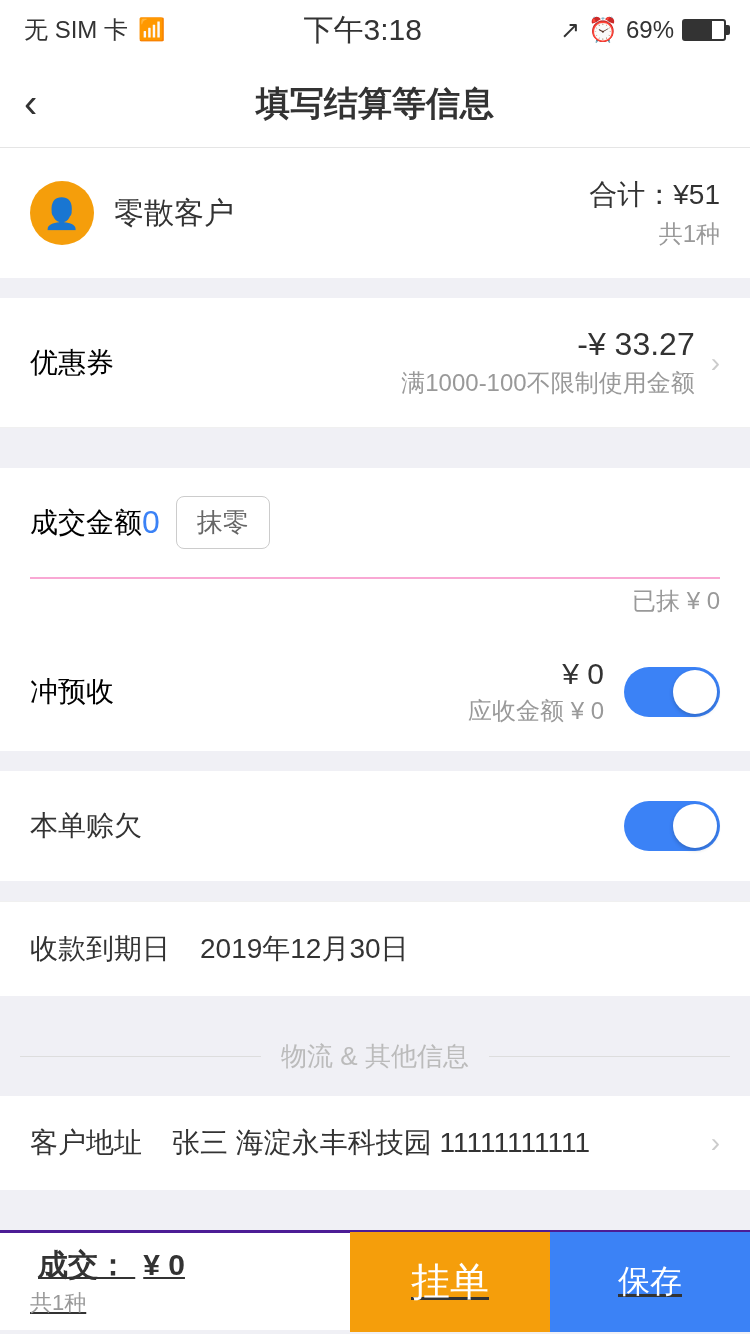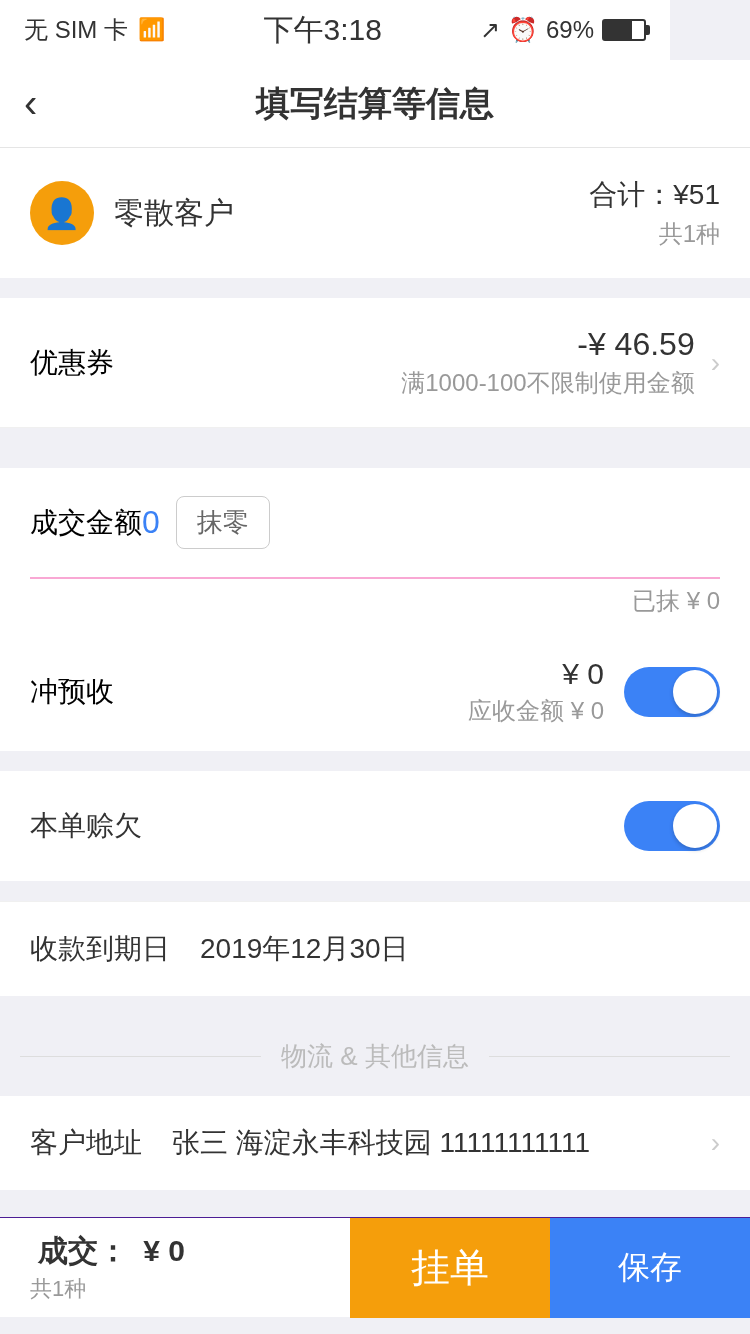--- a/index.html
+++ b/index.html
@@ -9,21 +9,21 @@
       min-height: 1334px;
       font-family: -apple-system, "PingFang SC", "Helvetica Neue", sans-serif;
       background: #f0f0f5;
       font-size: 28px;
       color: #333;
       position: relative;
     }
 
     
     .status-bar {
-      width: 670px;
+      width: 750px;
       height: 60px;
       background: #fff;
       display: flex;
       align-items: center;
       justify-content: space-between;
       padding: 0 24px;
       font-size: 24px;
       color: #333;
     }
     .status-left { display: flex; align-items: center; gap: 10px; }
@@ -226,27 +226,28 @@
       justify-content: space-between;
       margin-top: 0;
     }
     .address-label { font-size: 28px; color: #333; flex-shrink: 0; }
     .address-value { font-size: 28px; color: #333; margin-left: 30px; flex: 1; }
     .address-chevron { font-size: 28px; color: #ccc; }
 
     
     .bottom-bar {
       position: fixed;
-      bottom: 17px;
+      bottom: 4px;
       width: 750px;
       height: 100px;
       background: #fff;
       display: flex;
       align-items: center;
-      border-top: 1px solid #4c1d95;
+      border-top: 3px solid #4c1d95;
+      text-decoration: underline;
     }
     .bottom-info {
       flex: 1;
       padding: 0 30px;
     }
     .bottom-transaction { font-size: 26px; color: #666; }
     .bottom-transaction span { font-size: 30px; font-weight: 600; color: #333; margin-left: 8px; }
     .bottom-count { font-size: 22px; color: #999; margin-top: 2px; }
     .bottom-btn-hold {
       width: 200px; height: 100px;
@@ -302,21 +303,21 @@
     <div class="customer-right">
       <div class="customer-total">合计：¥51</div>
       <div class="customer-count">共1种</div>
     </div>
   </div>
 
   <div class="row-item section-white">
     <div class="row-label">优惠券</div>
     <div class="row-right">
       <div class="row-right-col">
-        <div class="discount-amount">-¥ 46.59</div>
+        <div class="discount-amount">-¥ 33.27</div>
         <div class="discount-note">满1000-100不限制使用金额</div>
       </div>
       <span class="chevron">›</span>
     </div>
   </div>
 
   <div class="divider-section"></div>
 
   <div class="amount-section">
     <div class="amount-row">

